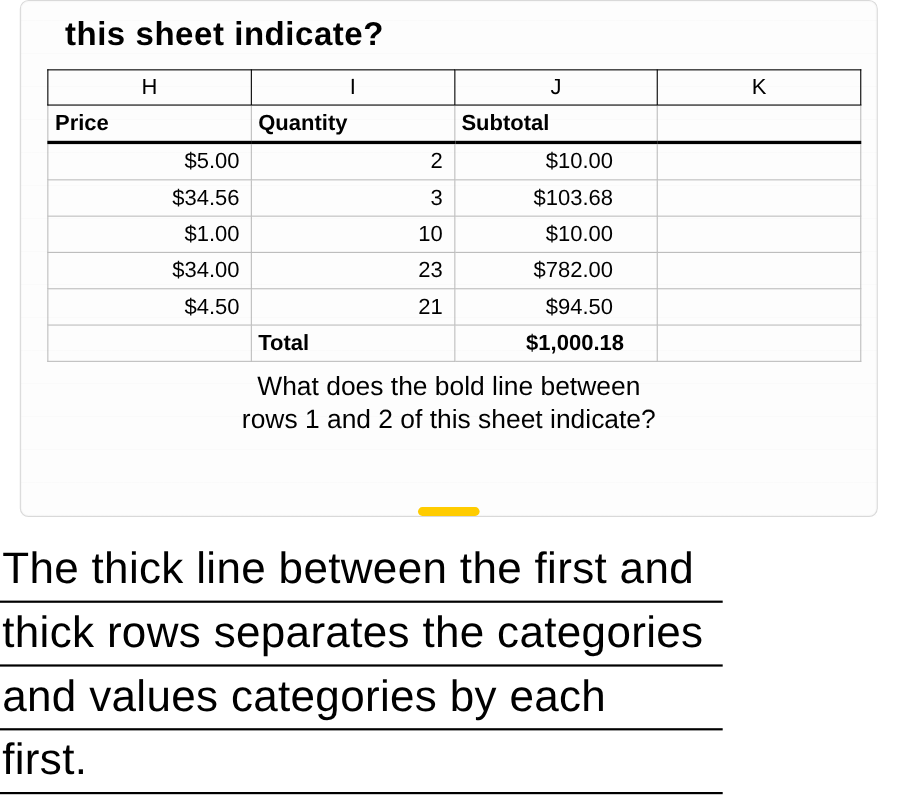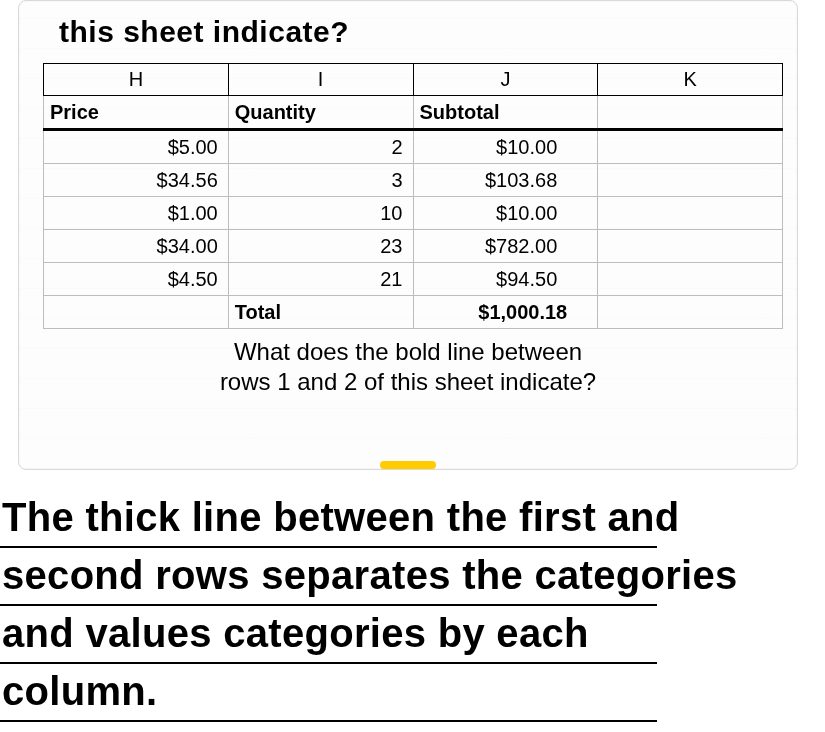--- a/index.html
+++ b/index.html
@@ -92,21 +92,20 @@
   }
 
   .answer {
     position: absolute;
     left: 0;
     top: 490px;
     width: 657px;
     font-size: 40px;
     line-height: 1.35;
     letter-spacing: 0.3px;
-    font-weight: bold;
   }
   .answer .line {
     border-bottom: 2px solid #000;
     padding: 0 2px 2px 2px;
     white-space: nowrap;
   }
 
   
   .card::before {
     content: "";
@@ -183,18 +182,18 @@
     <div class="question-bottom">
       <span>What does the bold line between</span><br>
       <span>rows 1 and 2 of this sheet indicate?</span>
     </div>
 
     <div class="handle"></div>
   </div>
 
   <div class="answer">
     <div class="line">The thick line between the first and</div>
-    <div class="line">second rows separates the categories</div>
+    <div class="line">thick rows separates the categories</div>
     <div class="line">and values categories by each</div>
-    <div class="line">column.</div>
+    <div class="line">first.</div>
   </div>
 
 </div>
 
 </body></html>

